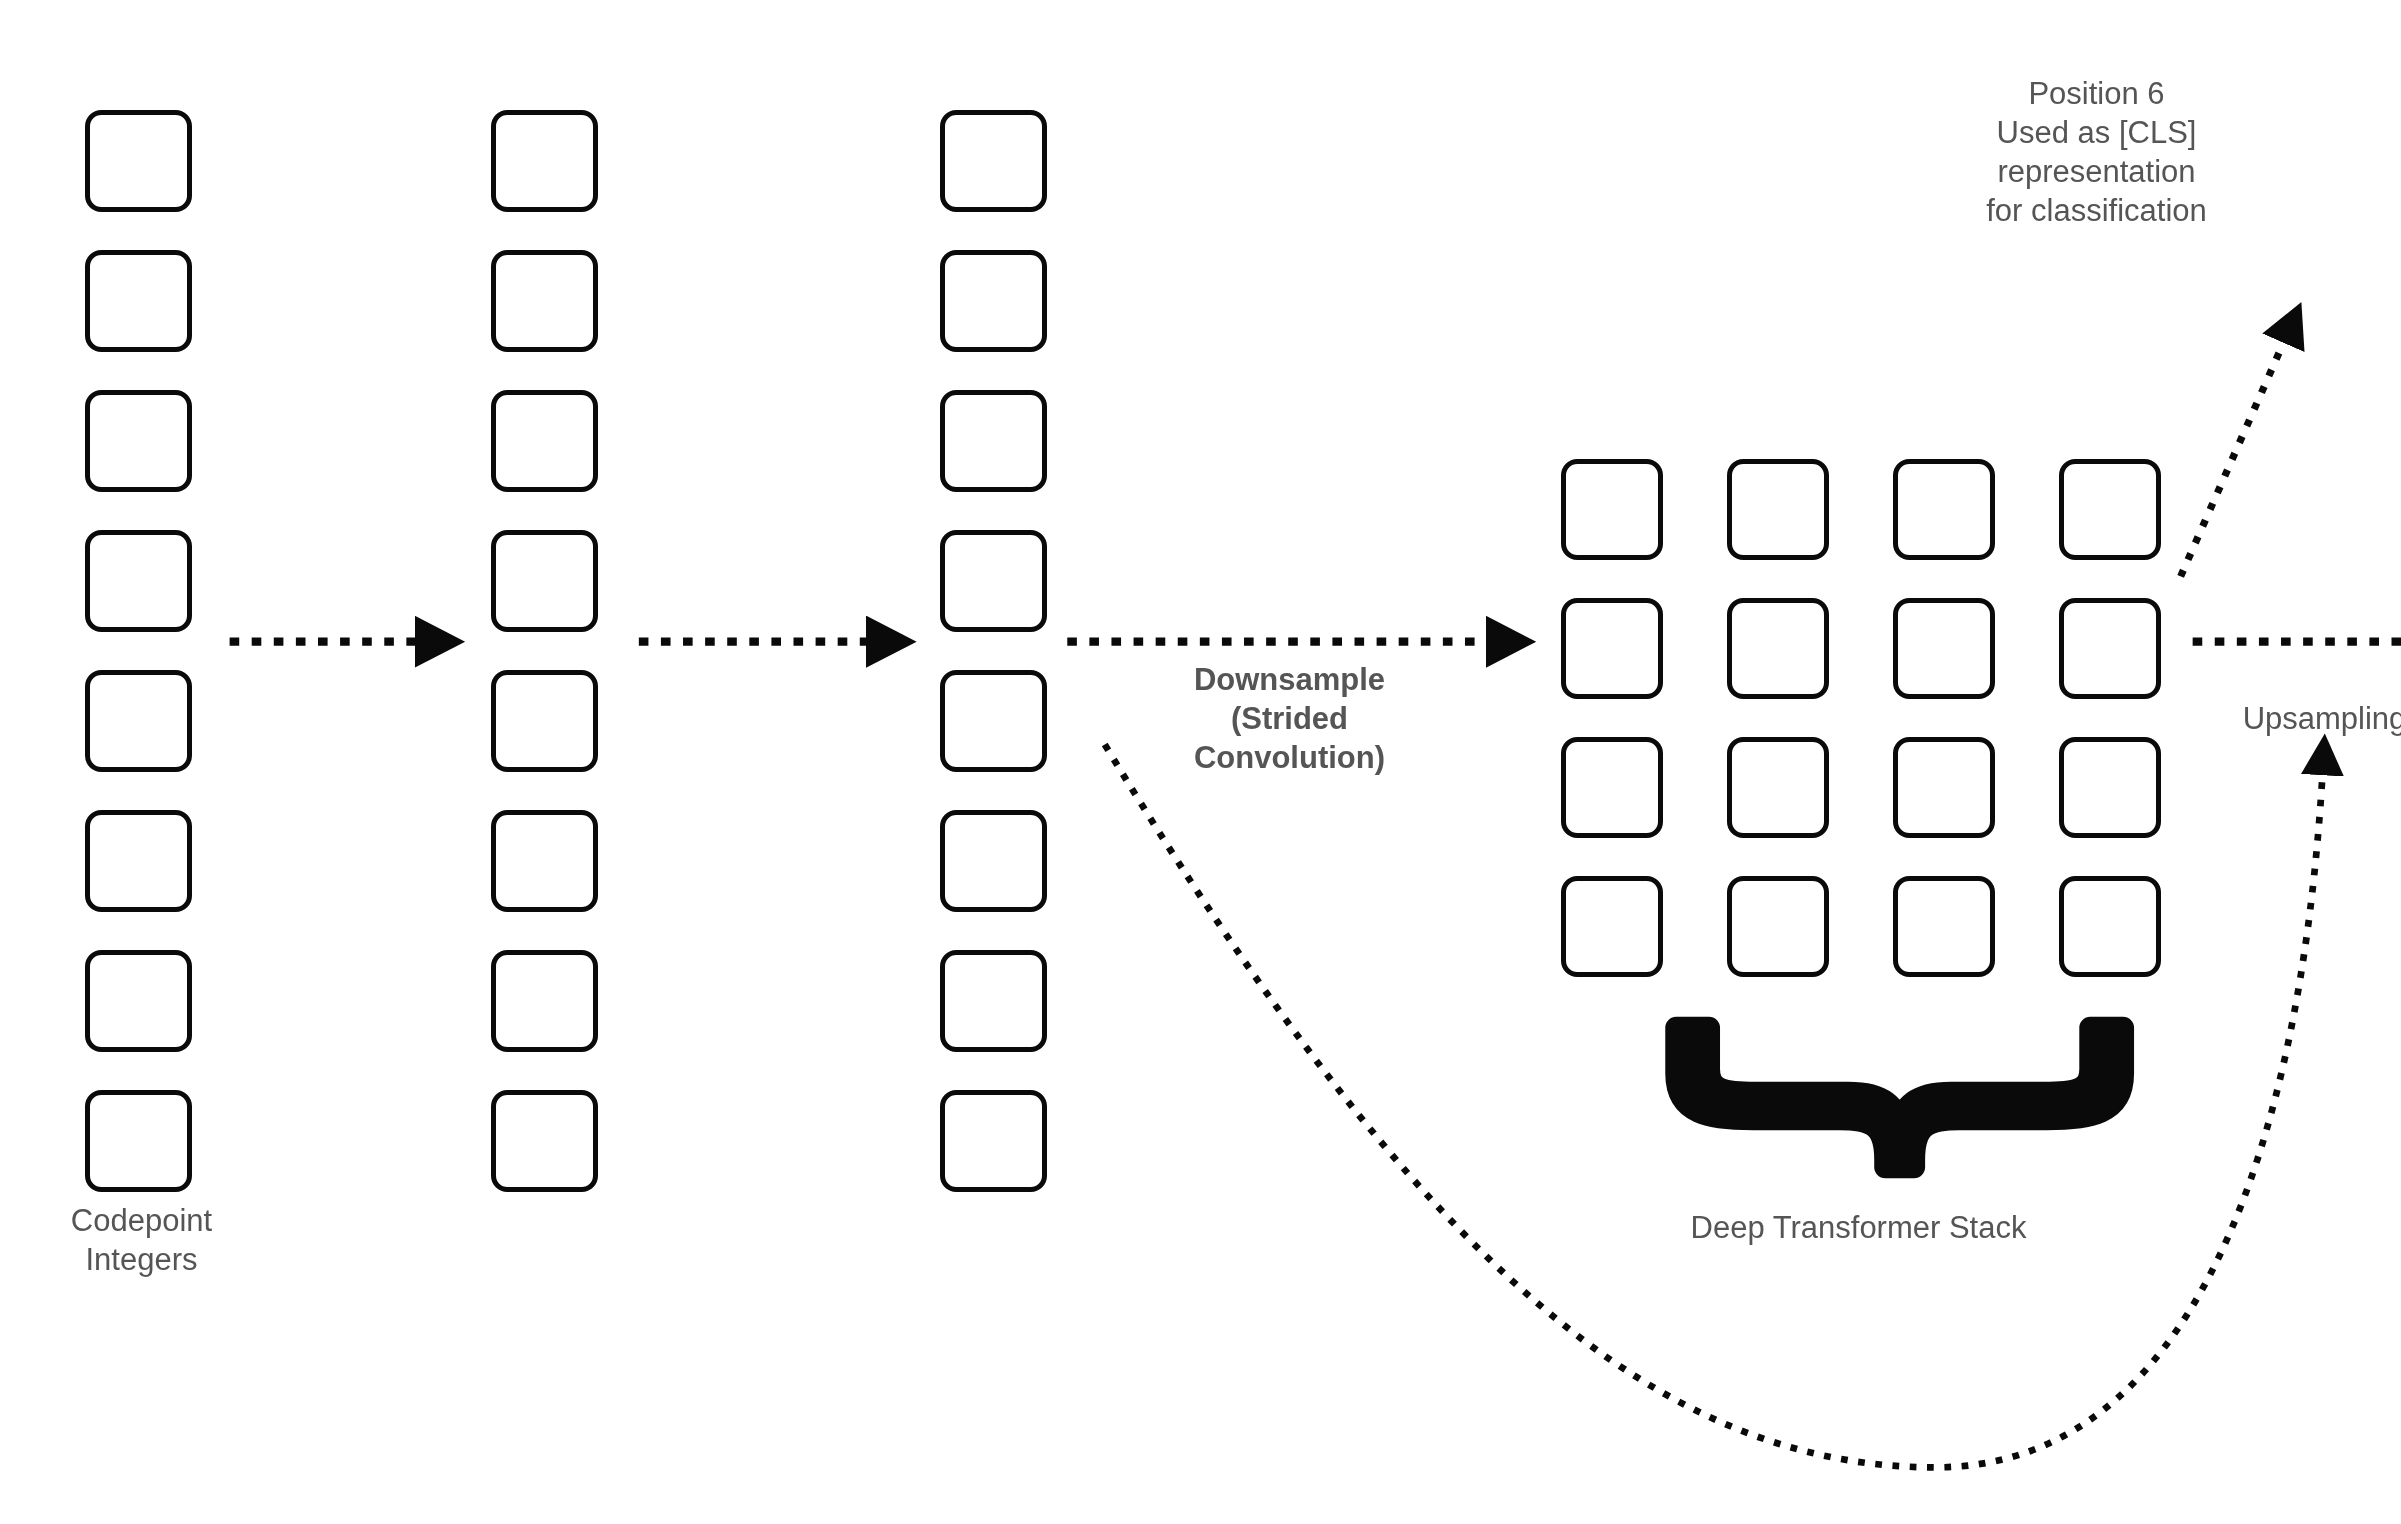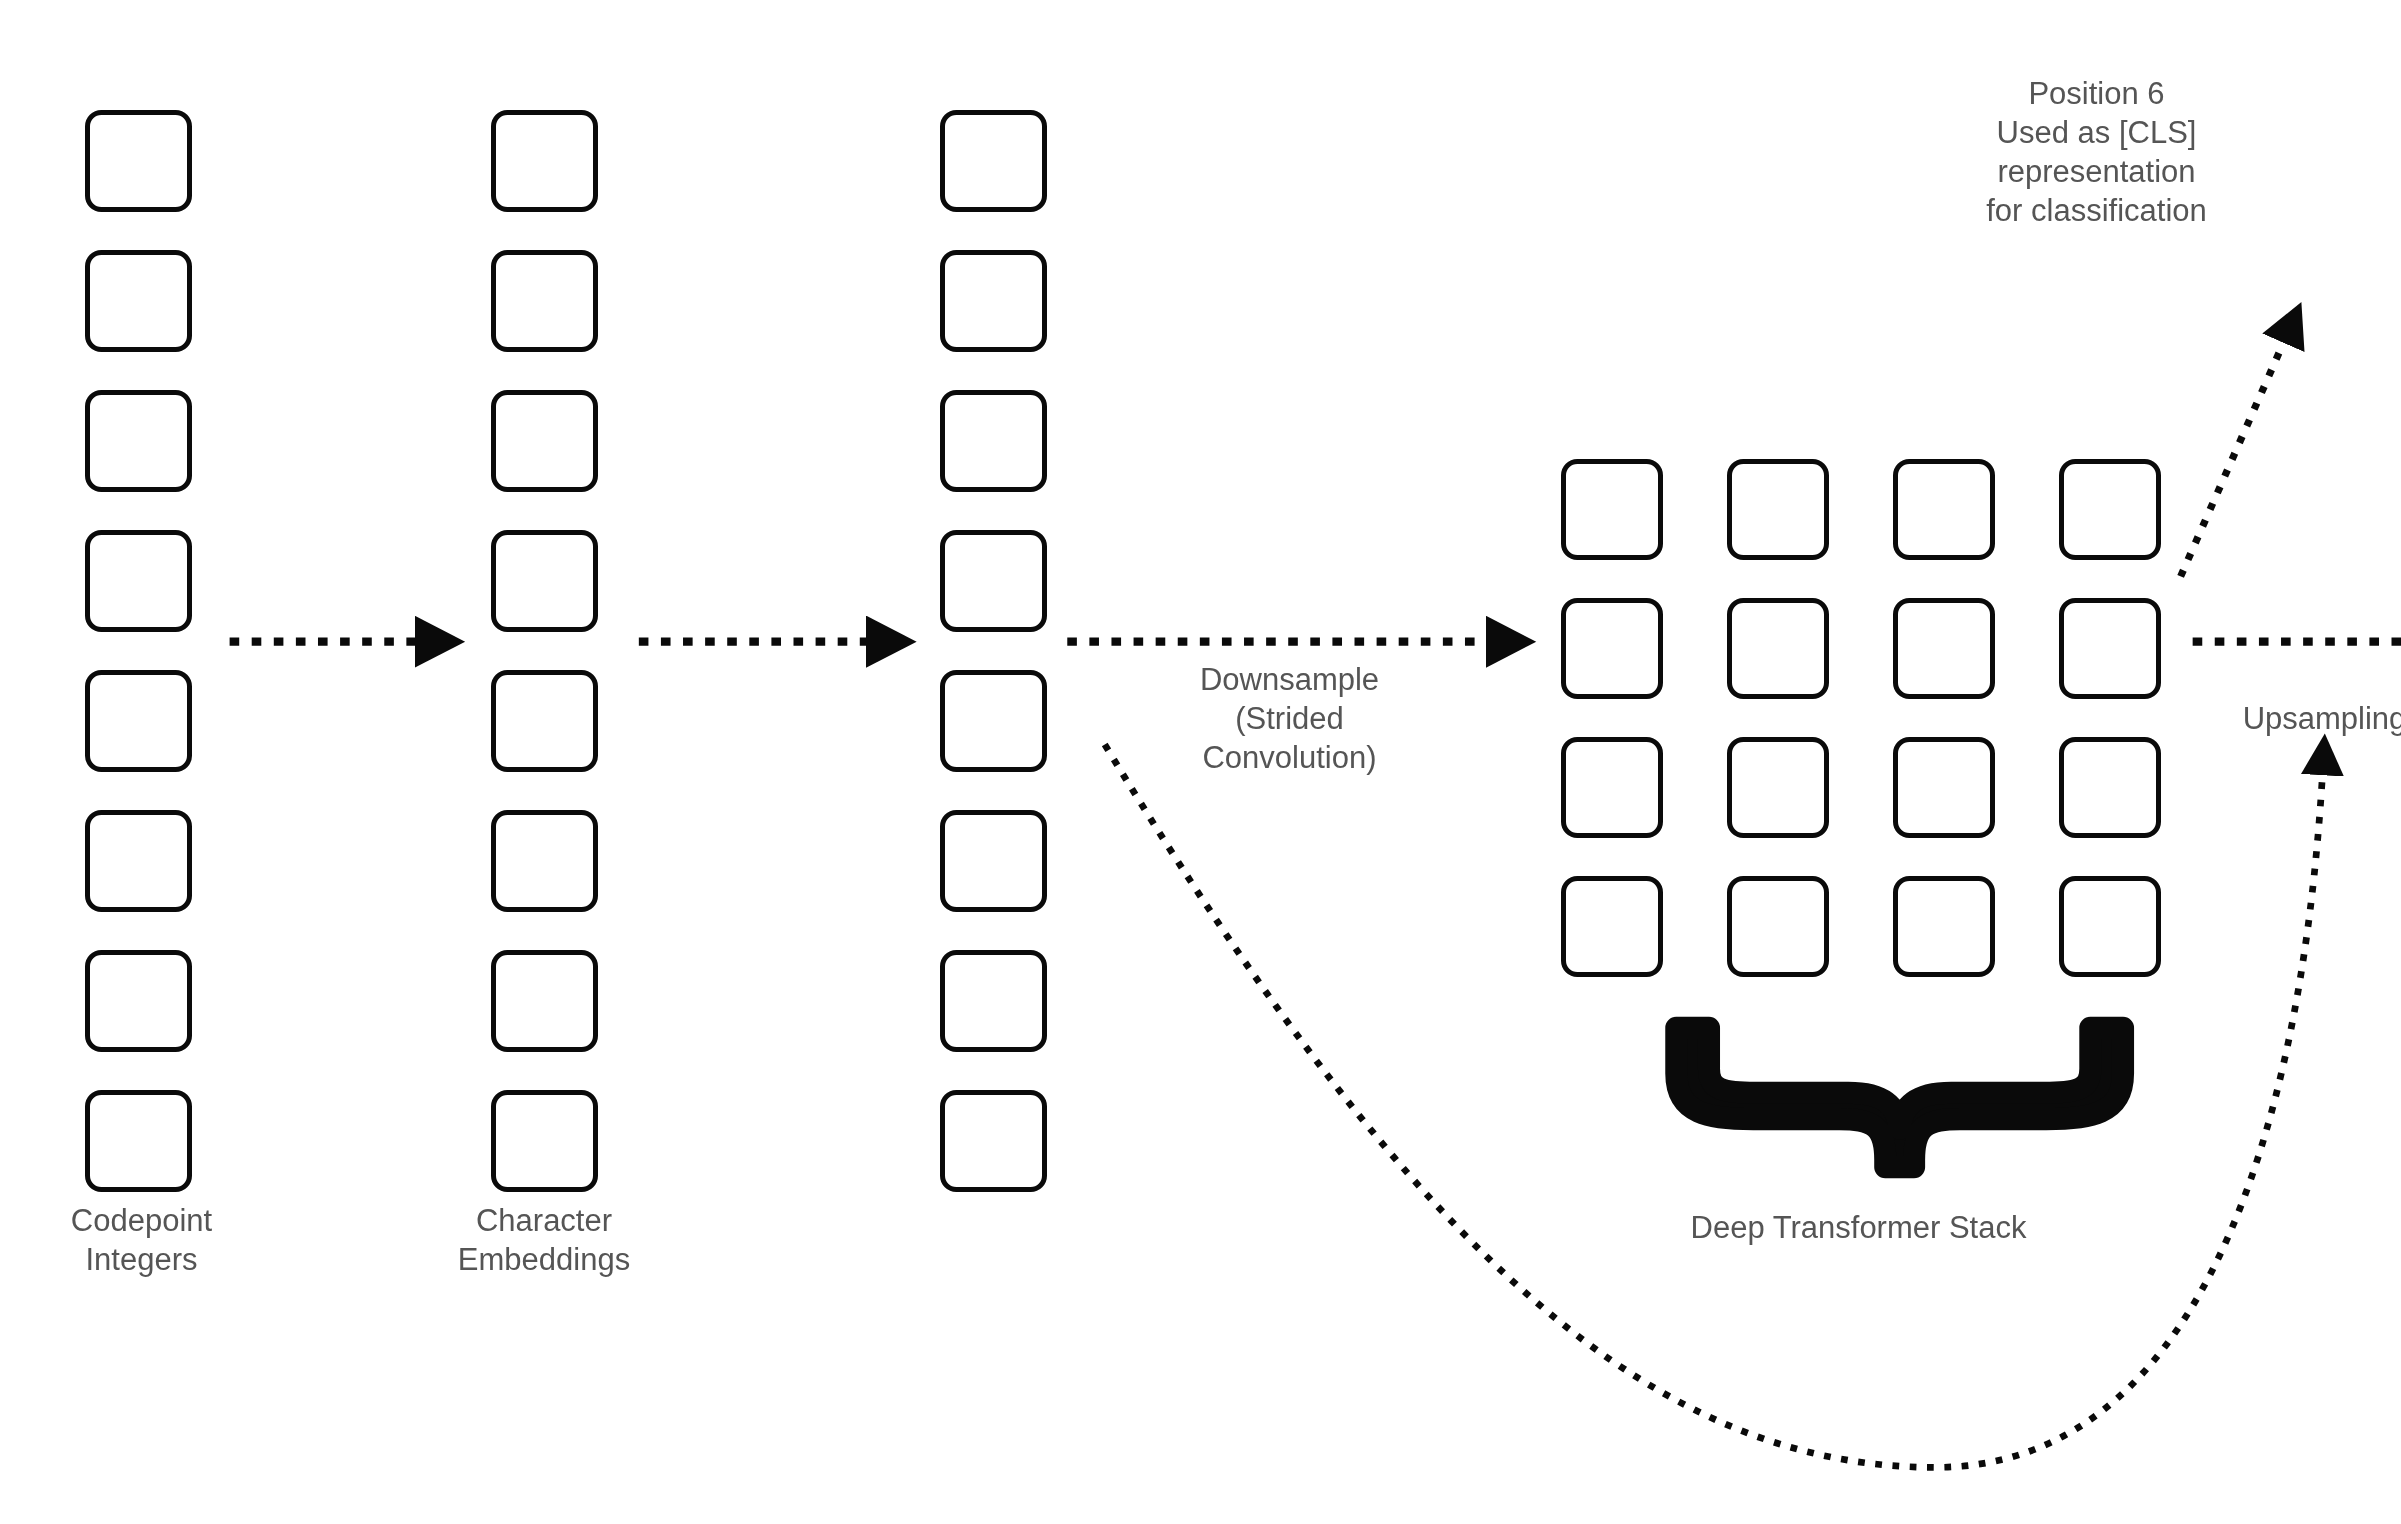--- a/index.html
+++ b/index.html
@@ -32,22 +32,20 @@
   <div class="col" style="left:491px;top:110px;gap:38px;">
     <div class="cell" style="width:107px;height:102px;"></div>
     <div class="cell" style="width:107px;height:102px;"></div>
     <div class="cell" style="width:107px;height:102px;"></div>
     <div class="cell" style="width:107px;height:102px;"></div>
     <div class="cell" style="width:107px;height:102px;"></div>
     <div class="cell" style="width:107px;height:102px;"></div>
     <div class="cell" style="width:107px;height:102px;"></div>
     <div class="cell" style="width:107px;height:102px;"></div>
   </div>
-  <div class="lbl" style="left:347px;top:1201px;width:394px;">Character
-Embeddings</div>
 
   <div class="col" style="left:940px;top:110px;gap:38px;">
     <div class="cell" style="width:107px;height:102px;"></div>
     <div class="cell" style="width:107px;height:102px;"></div>
     <div class="cell" style="width:107px;height:102px;"></div>
     <div class="cell" style="width:107px;height:102px;"></div>
     <div class="cell" style="width:107px;height:102px;"></div>
     <div class="cell" style="width:107px;height:102px;"></div>
     <div class="cell" style="width:107px;height:102px;"></div>
     <div class="cell" style="width:107px;height:102px;"></div>
@@ -68,21 +66,21 @@
     <div class="cell"></div>
     <div class="cell"></div>
     <div class="cell"></div>
     <div class="cell"></div>
     <div class="cell"></div>
   </div>
   <div class="lbl" style="left:1575px;top:1167px;width:567px;margin-top:41px;">Deep Transformer Stack</div>
 
 
 
-  <div class="arrlbl" style="left:1119px;top:660px;width:341px;">Downsample
+  <div class="arrlbl" style="left:1119px;top:660px;width:341px;font-weight:bold;">Downsample
 (Strided
 Convolution)</div>
 
   <div class="arrlbl" style="left:2161px;top:699px;width:327px;">Upsampling</div>
 
   <div class="arrlbl" style="left:1897px;top:74px;width:399px;">Position 6
 Used as [CLS]
 representation
 for classification</div>
 

